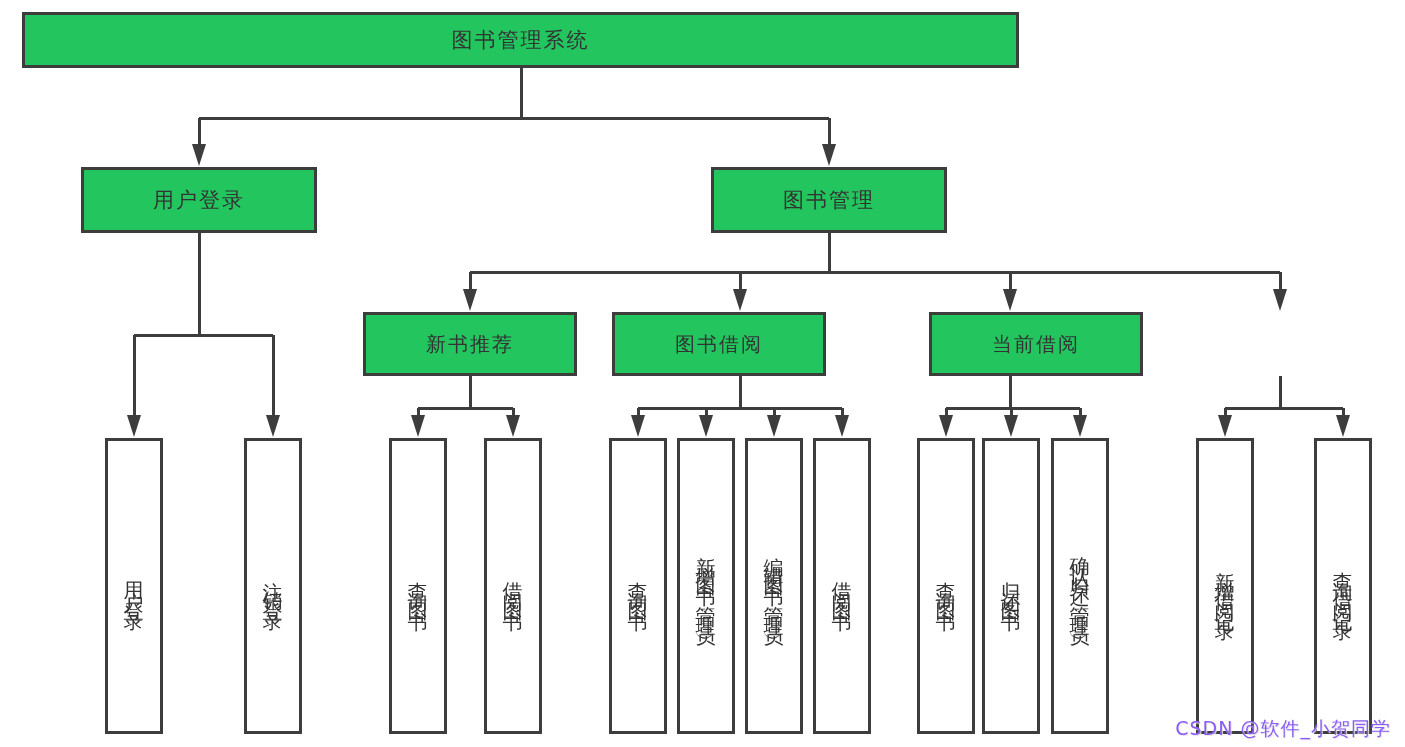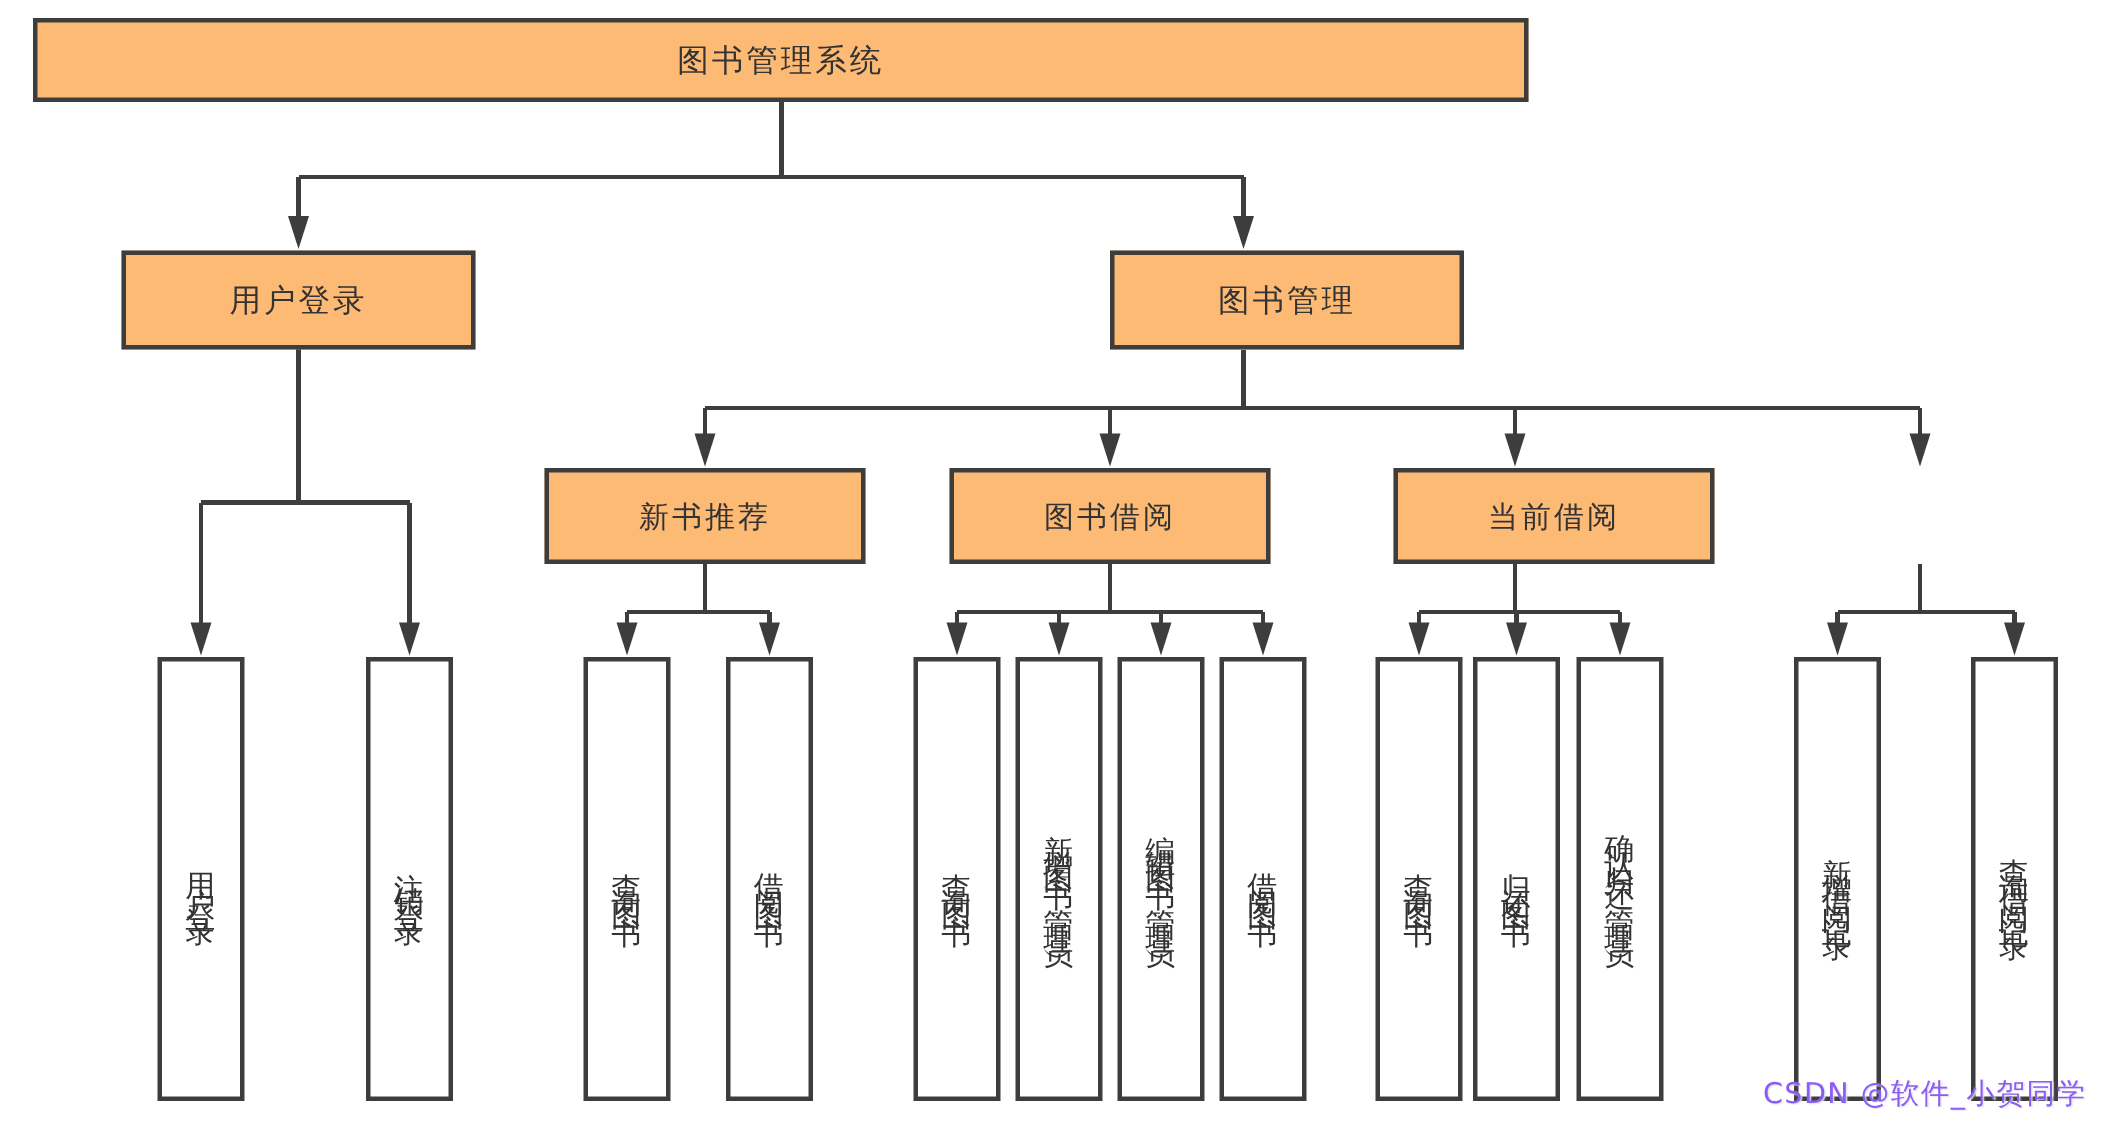--- a/index.html
+++ b/index.html
@@ -17,21 +17,21 @@
   }
   .connector-layer {
     position: absolute;
     left: 0; top: 0;
     width: 1405px; height: 747px;
   }
   .hnode {
     position: absolute;
     box-sizing: border-box;
     border: 3px solid #3d3d3d;
-    background: #fdba74;
+    background: #22c55e;
     display: flex;
     align-items: center;
     justify-content: center;
     color: #333333;
     font-size: 21px;
     letter-spacing: 2px;
     white-space: nowrap;
   }
   .hnode.small { font-size: 20px; }
   .vnode {
@@ -101,28 +101,28 @@
     </g>
   </svg>
 
   <div class="hnode" style="left:22px; top:12px; width:997px; height:56px;">
     <span>图书管理系统</span>
   </div>
 
   <div class="hnode" style="left:81px; top:167px; width:236px; height:66px;">
     <span>用户登录</span>
   </div>
-  <div class="hnode" style="left:711px; top:167px; width:236px; height:66px;margin-left:29px;">
+  <div class="hnode" style="left:711px; top:167px; width:236px; height:66px;">
     <span>图书管理</span>
   </div>
 
   <div class="hnode small" style="left:363px; top:312px; width:214px; height:64px;">
     <span>新书推荐</span>
   </div>
-  <div class="hnode small" style="left:633px; top:312px; width:214px; height:64px;">
+  <div class="hnode small" style="left:612px; top:312px; width:214px; height:64px;">
     <span>图书借阅</span>
   </div>
   <div class="hnode small" style="left:929px; top:312px; width:214px; height:64px;">
     <span>当前借阅</span>
   </div>
 
   <div class="vnode" style="left:105px;">
     <span>用户登录</span>
   </div>
   <div class="vnode" style="left:244px;">

